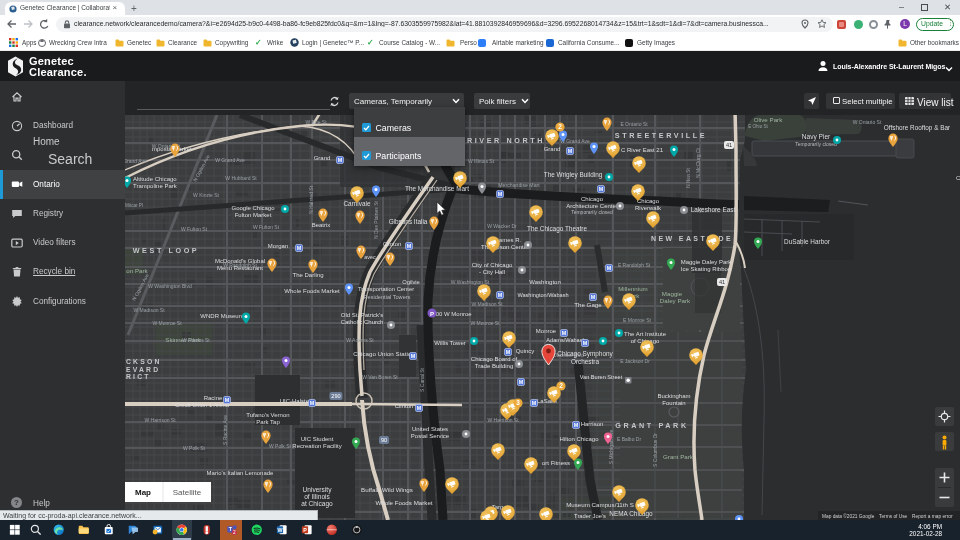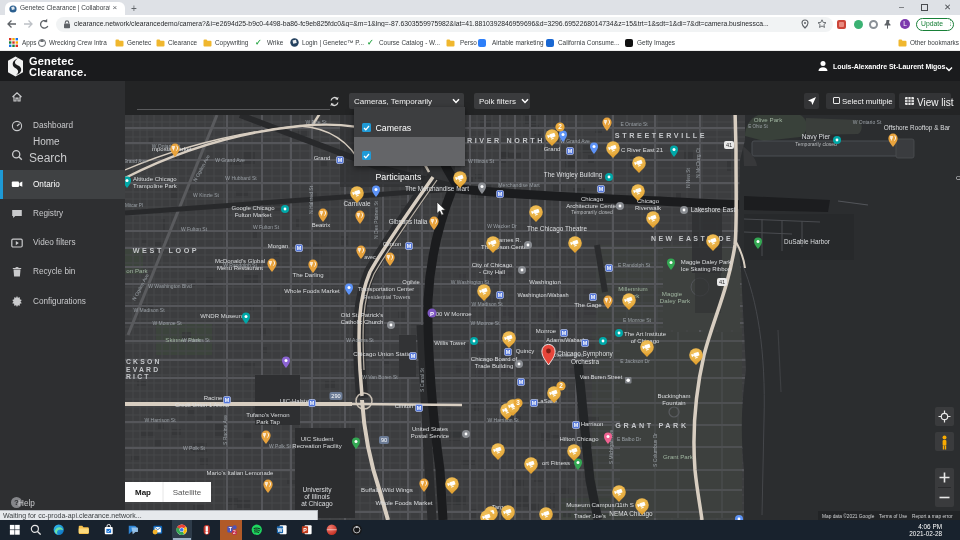--- a/index.html
+++ b/index.html
@@ -127,21 +127,21 @@
     <div class="abs" style="left:33px;top:92.1px;font-size:10px;color:#c9cacc;margin-top:44px;">Home</div>
     <svg class="abs" style="left:11px;top:119.9px" width="12" height="12" viewBox="0 0 12 12">
       <circle cx="6" cy="6" r="4.6" stroke="#c9cacc" stroke-width="1.1" fill="none"></circle>
       <path d="M6 6 L8.6 3.8" stroke="#c9cacc" stroke-width="1.2"></path>
     </svg>
     <div class="abs" style="left:33px;top:121.3px;font-size:8.2px;color:#c9cacc;">Dashboard</div>
     <svg class="abs" style="left:11px;top:149.1px" width="12" height="12" viewBox="0 0 12 12">
       <circle cx="5.2" cy="5.2" r="3.6" stroke="#c9cacc" stroke-width="1.3" fill="none"></circle>
       <path d="M7.8 7.8 L10.8 10.8" stroke="#c9cacc" stroke-width="1.4"></path>
     </svg>
-    <div class="abs" style="left:29px;top:150.5px;font-size:12px;color:#c9cacc;">Search</div>
+    <div class="abs" style="left:48px;top:150.5px;font-size:14px;color:#c9cacc;">Search</div>
     <div class="abs" style="left:0;top:169.7px;width:125px;height:29.2px;background:#3f4143;"></div>
     <div class="abs" style="left:0;top:169.7px;width:3px;height:29.2px;background:#1e9ad6;"></div>
     <svg class="abs" style="left:11px;top:178.3px" width="12" height="12" viewBox="0 0 12 12">
       <rect x="0.8" y="3.4" width="7.2" height="5.6" rx="1" fill="#ffffff"></rect>
       <path d="M8.4 5 L11.3 3.6 V8.8 L8.4 7.4 Z" fill="#ffffff"></path>
     </svg>
     <div class="abs" style="left:33px;top:179.7px;font-size:8.2px;color:#ffffff;">Ontario</div>
     <svg class="abs" style="left:11px;top:207.5px" width="12" height="12" viewBox="0 0 12 12">
       <path d="M1.2 2 h9.6 v6 h-6.5 l-2.2 2 v-2 h-0.9 z" fill="#c9cacc"></path>
     </svg>
@@ -149,28 +149,28 @@
     <svg class="abs" style="left:11px;top:236.7px" width="12" height="12" viewBox="0 0 12 12">
       <rect x="0.8" y="2.2" width="10.4" height="7.8" rx="1.2" stroke="#c9cacc" stroke-width="1.2" fill="none"></rect>
       <path d="M4.8 4 L7.8 6.1 L4.8 8.2 Z" fill="#c9cacc"></path>
     </svg>
     <div class="abs" style="left:33px;top:238.1px;font-size:8.2px;color:#c9cacc;">Video filters</div>
     <svg class="abs" style="left:11px;top:265.9px" width="12" height="12" viewBox="0 0 12 12">
       <path d="M2.5 3.4 h7 l-0.6 7 h-5.8 z" fill="#c9cacc"></path>
       <rect x="1.8" y="2" width="8.4" height="1" fill="#c9cacc"></rect>
       <rect x="4.6" y="1.1" width="2.8" height="1" fill="#c9cacc"></rect>
     </svg>
-    <div class="abs" style="left:33px;top:267.3px;font-size:8.2px;color:#c9cacc;">Recycle bin</div>
+    <div class="abs" style="left:33px;top:267.3px;font-size:8.2px;color:#c9cacc;text-decoration:underline;">Recycle bin</div>
     <svg class="abs" style="left:11px;top:295.1px" width="12" height="12" viewBox="0 0 12 12">
       <circle cx="6" cy="6" r="2" fill="#c9cacc"></circle>
       <path d="M6 1 L6.9 2.8 L8.9 2.3 L8.8 4.3 L10.8 5 L9.5 6.6 L10.8 8.2 L8.8 8.8 L8.9 10.8 L6.9 10.3 L6 12 L5.1 10.3 L3.1 10.8 L3.2 8.8 L1.2 8.2 L2.5 6.6 L1.2 5 L3.2 4.3 L3.1 2.3 L5.1 2.8 Z" fill="#c9cacc" fill-rule="evenodd"></path>
     </svg>
     <div class="abs" style="left:33px;top:296.5px;font-size:8.2px;color:#c9cacc;">Configurations</div>
     <div class="abs" style="left:11px;top:497px;width:11px;height:11px;border-radius:50%;background:#85868a;color:#2e2f31;font-size:8px;font-weight:bold;text-align:center;line-height:11px;">?</div>
-    <div class="abs" style="left:18px;top:499.4px;font-size:8.2px;color:#c9cacc;">Help</div>
+    <div class="abs" style="left:33px;top:499.4px;font-size:8.2px;color:#c9cacc;">Help</div>
 
 <div class="abs" style="left:125px;top:81px;width:835px;height:34px;background:#232425;"></div>
 <div class="abs" style="left:137px;top:108.5px;width:193px;height:1px;background:#5a5b5d;"></div>
 <svg class="abs" style="left:329px;top:95.5px" width="11" height="11" viewBox="0 0 11 11">
  <path d="M2.1 4.5 a3.6 3.6 0 0 1 6.5-1.4" stroke="#d8d8d8" stroke-width="1.3" fill="none"></path>
  <path d="M8.9 6.5 a3.6 3.6 0 0 1 -6.5 1.4" stroke="#d8d8d8" stroke-width="1.3" fill="none"></path>
  <path d="M9.6 1 L8.7 3.9 L5.9 2.9 Z" fill="#d8d8d8"></path>
       <path d="M1.4 10 L2.3 7.1 L5.1 8.1 Z" fill="#d8d8d8"></path>
 </svg>
 <div class="abs" style="left:348.5px;top:93px;width:115px;height:15.5px;background:#3a3b3d;border-radius:2px;"></div>
@@ -1156,21 +1156,21 @@
 <div class="abs" style="left:354px;top:137px;width:111px;height:29px;background:#646568;"></div>
 <div class="abs" style="left:361.5px;top:122.5px;width:9px;height:9px;background:#1f9ad6;border-radius:1.5px;"></div>
 <svg class="abs" style="left:362.5px;top:124.5px" width="7" height="6" viewBox="0 0 7 6">
       <path d="M1 3 L2.8 4.8 L6 1" stroke="#fff" stroke-width="1.3" fill="none"></path>
     </svg>
 <div class="abs" style="left:375.5px;top:122.8px;font-size:8.8px;color:#fff;">Cameras</div>
 <div class="abs" style="left:361.5px;top:150.5px;width:9px;height:9px;background:#1f9ad6;border-radius:1.5px;"></div>
 <svg class="abs" style="left:362.5px;top:152.5px" width="7" height="6" viewBox="0 0 7 6">
       <path d="M1 3 L2.8 4.8 L6 1" stroke="#fff" stroke-width="1.3" fill="none"></path>
     </svg>
-<div class="abs" style="left:375.5px;top:150.8px;font-size:8.8px;color:#fff;margin-top:21px;">Participants</div>
+<div class="abs" style="left:375.5px;top:150.8px;font-size:8.8px;color:#fff;">Participants</div>
 
 <div class="abs" style="left:0;top:510px;width:318px;height:10px;background:#e6e9ec;border-top:1px solid #b6babf;border-right:1px solid #b6babf;"></div>
 <div class="abs" style="left:3px;top:511.5px;font-size:7px;color:#3c4043;">Waiting for cc-proda-api.clearance.network...</div>
 
 <div class="abs" style="left:0;top:520px;width:960px;height:20px;background:#18222d;"></div>
     <div class="abs" style="left:172px;top:520px;width:20px;height:20px;background:#2e3c4a;"></div>
     <div class="abs" style="left:173px;top:538px;width:18px;height:1.5px;background:#9fb3c8;"></div>
     <div class="abs" style="left:220px;top:520px;width:22px;height:20px;background:#b15a28;"></div>
     <svg class="abs" style="left:8.85px;top:523.75px" width="11.5" height="11.5" viewBox="0 0 13 13">
       <rect x="1" y="1" width="5.2" height="5.2" fill="#fff"></rect>

